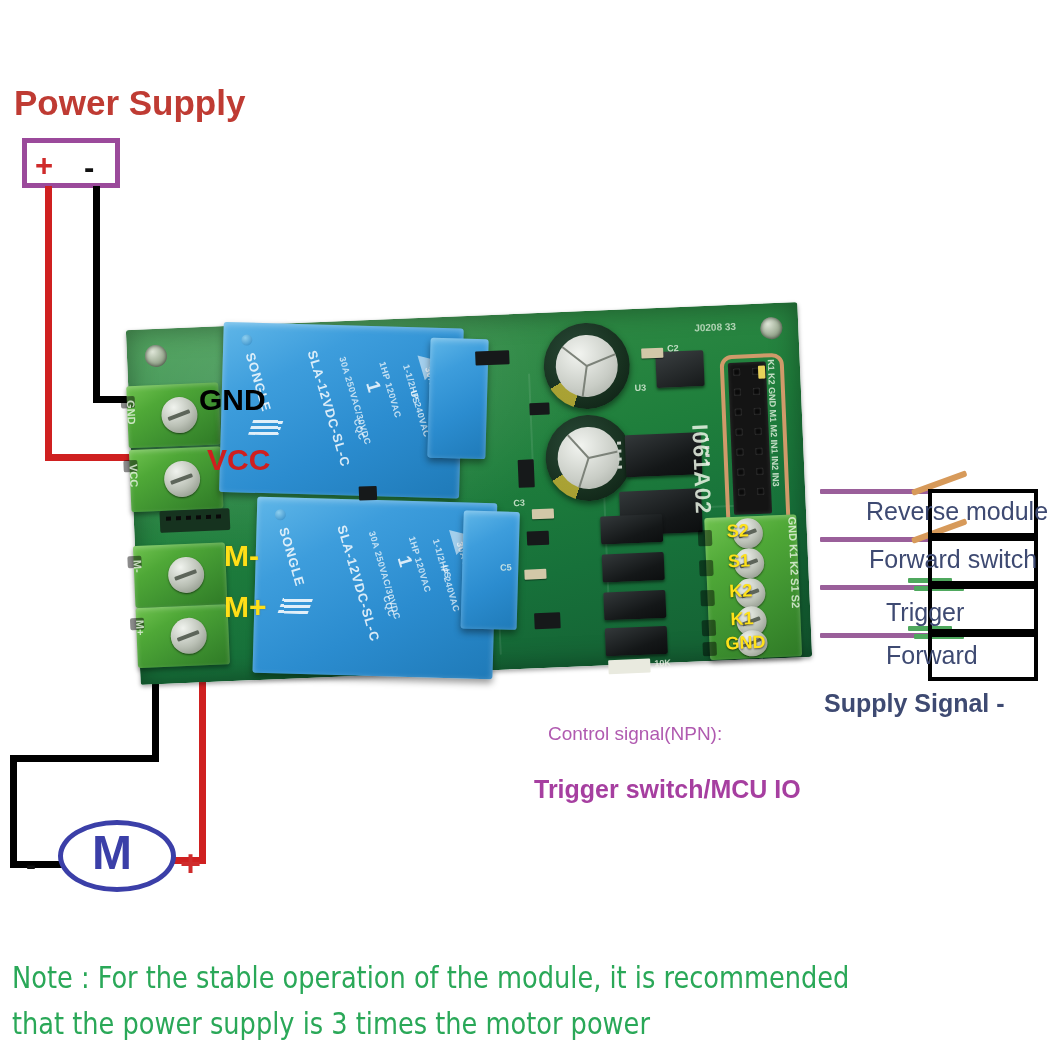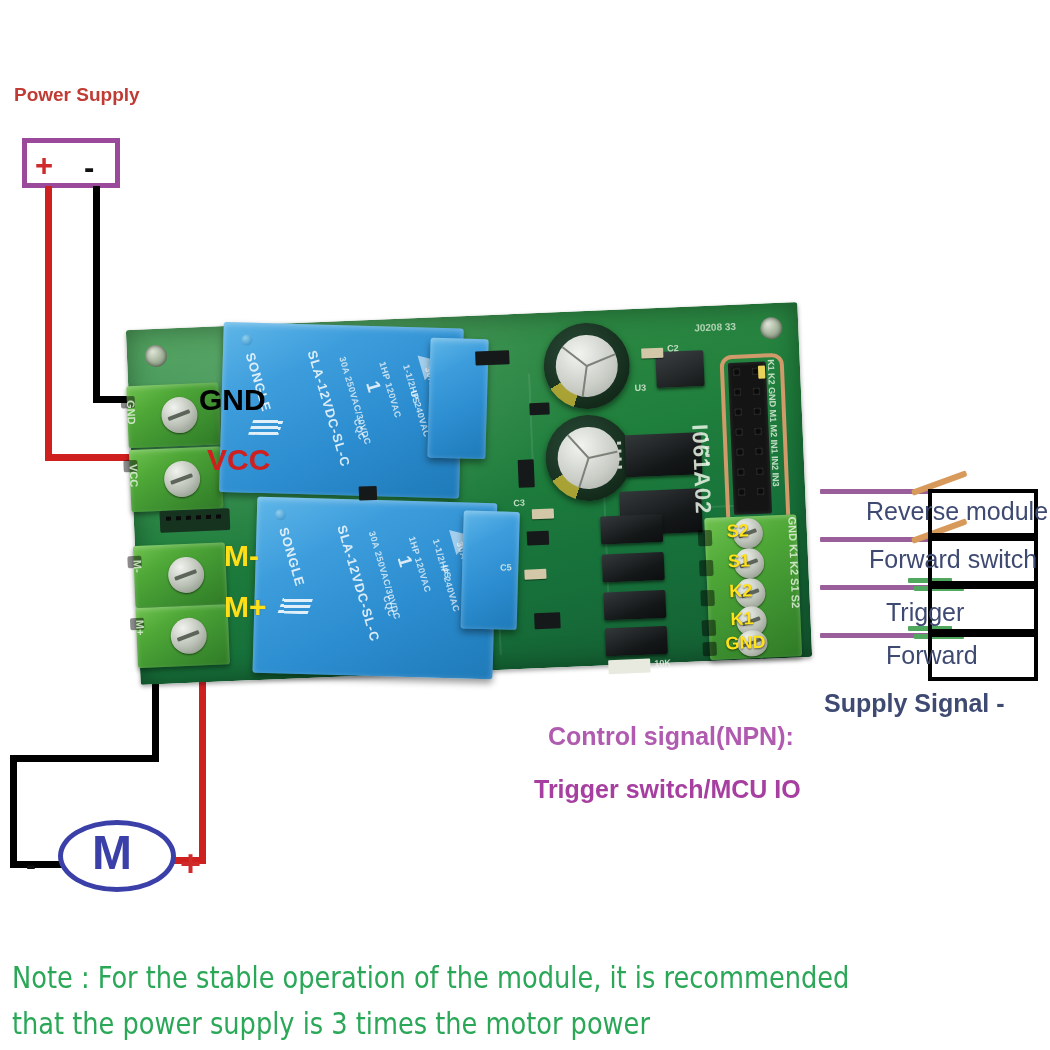--- a/index.html
+++ b/index.html
@@ -4,23 +4,23 @@
 <style>
   html,body{margin:0;padding:0;background:#ffffff;}
   body{width:1050px;height:1050px;position:relative;overflow:hidden;
        font-family:"Liberation Sans","DejaVu Sans",sans-serif;}
   #stage{position:absolute;left:0;top:0;width:1050px;height:1050px;background:#fff;}
 
   .t{position:absolute;white-space:nowrap;line-height:1;}
 
   
   #ps-l1{left:14px;top:40px;font-size:29px;font-weight:bold;color:#bf3b33;}
-  #ps-l2{left:14px;top:85px;font-size:19px;font-weight:bold;color:#bf3b33;}
+  #ps-l2{left:14px;top:85px;font-size:35px;font-weight:bold;color:#bf3b33;}
   #modes{left:357px;top:273px;font-size:28px;color:#e08a3c;}
-  #ctrl1{left:548px;top:724px;font-size:25px;font-weight:bold;color:#b05ab0;text-align:right;}
+  #ctrl1{left:548px;top:724px;font-size:19px;font-weight:normal;color:#b05ab0;text-align:right;}
   #ctrl2{left:534px;top:777px;font-size:25px;font-weight:bold;color:#a63fa0;}
   #trig{left:824px;top:691px;font-size:25px;font-weight:bold;color:#3e4a72;}
   #note1{left:12px;top:962px;font-size:31px;color:#2aa858;
          font-family:"Liberation Sans Narrow","DejaVu Sans Condensed","Liberation Sans",sans-serif;
          transform:scaleX(.92);transform-origin:left center;}
   #note2{left:12px;top:1008px;font-size:31px;color:#2aa858;
          font-family:"Liberation Sans Narrow","DejaVu Sans Condensed","Liberation Sans",sans-serif;
          transform:scaleX(.92);transform-origin:left center;}
 
   

